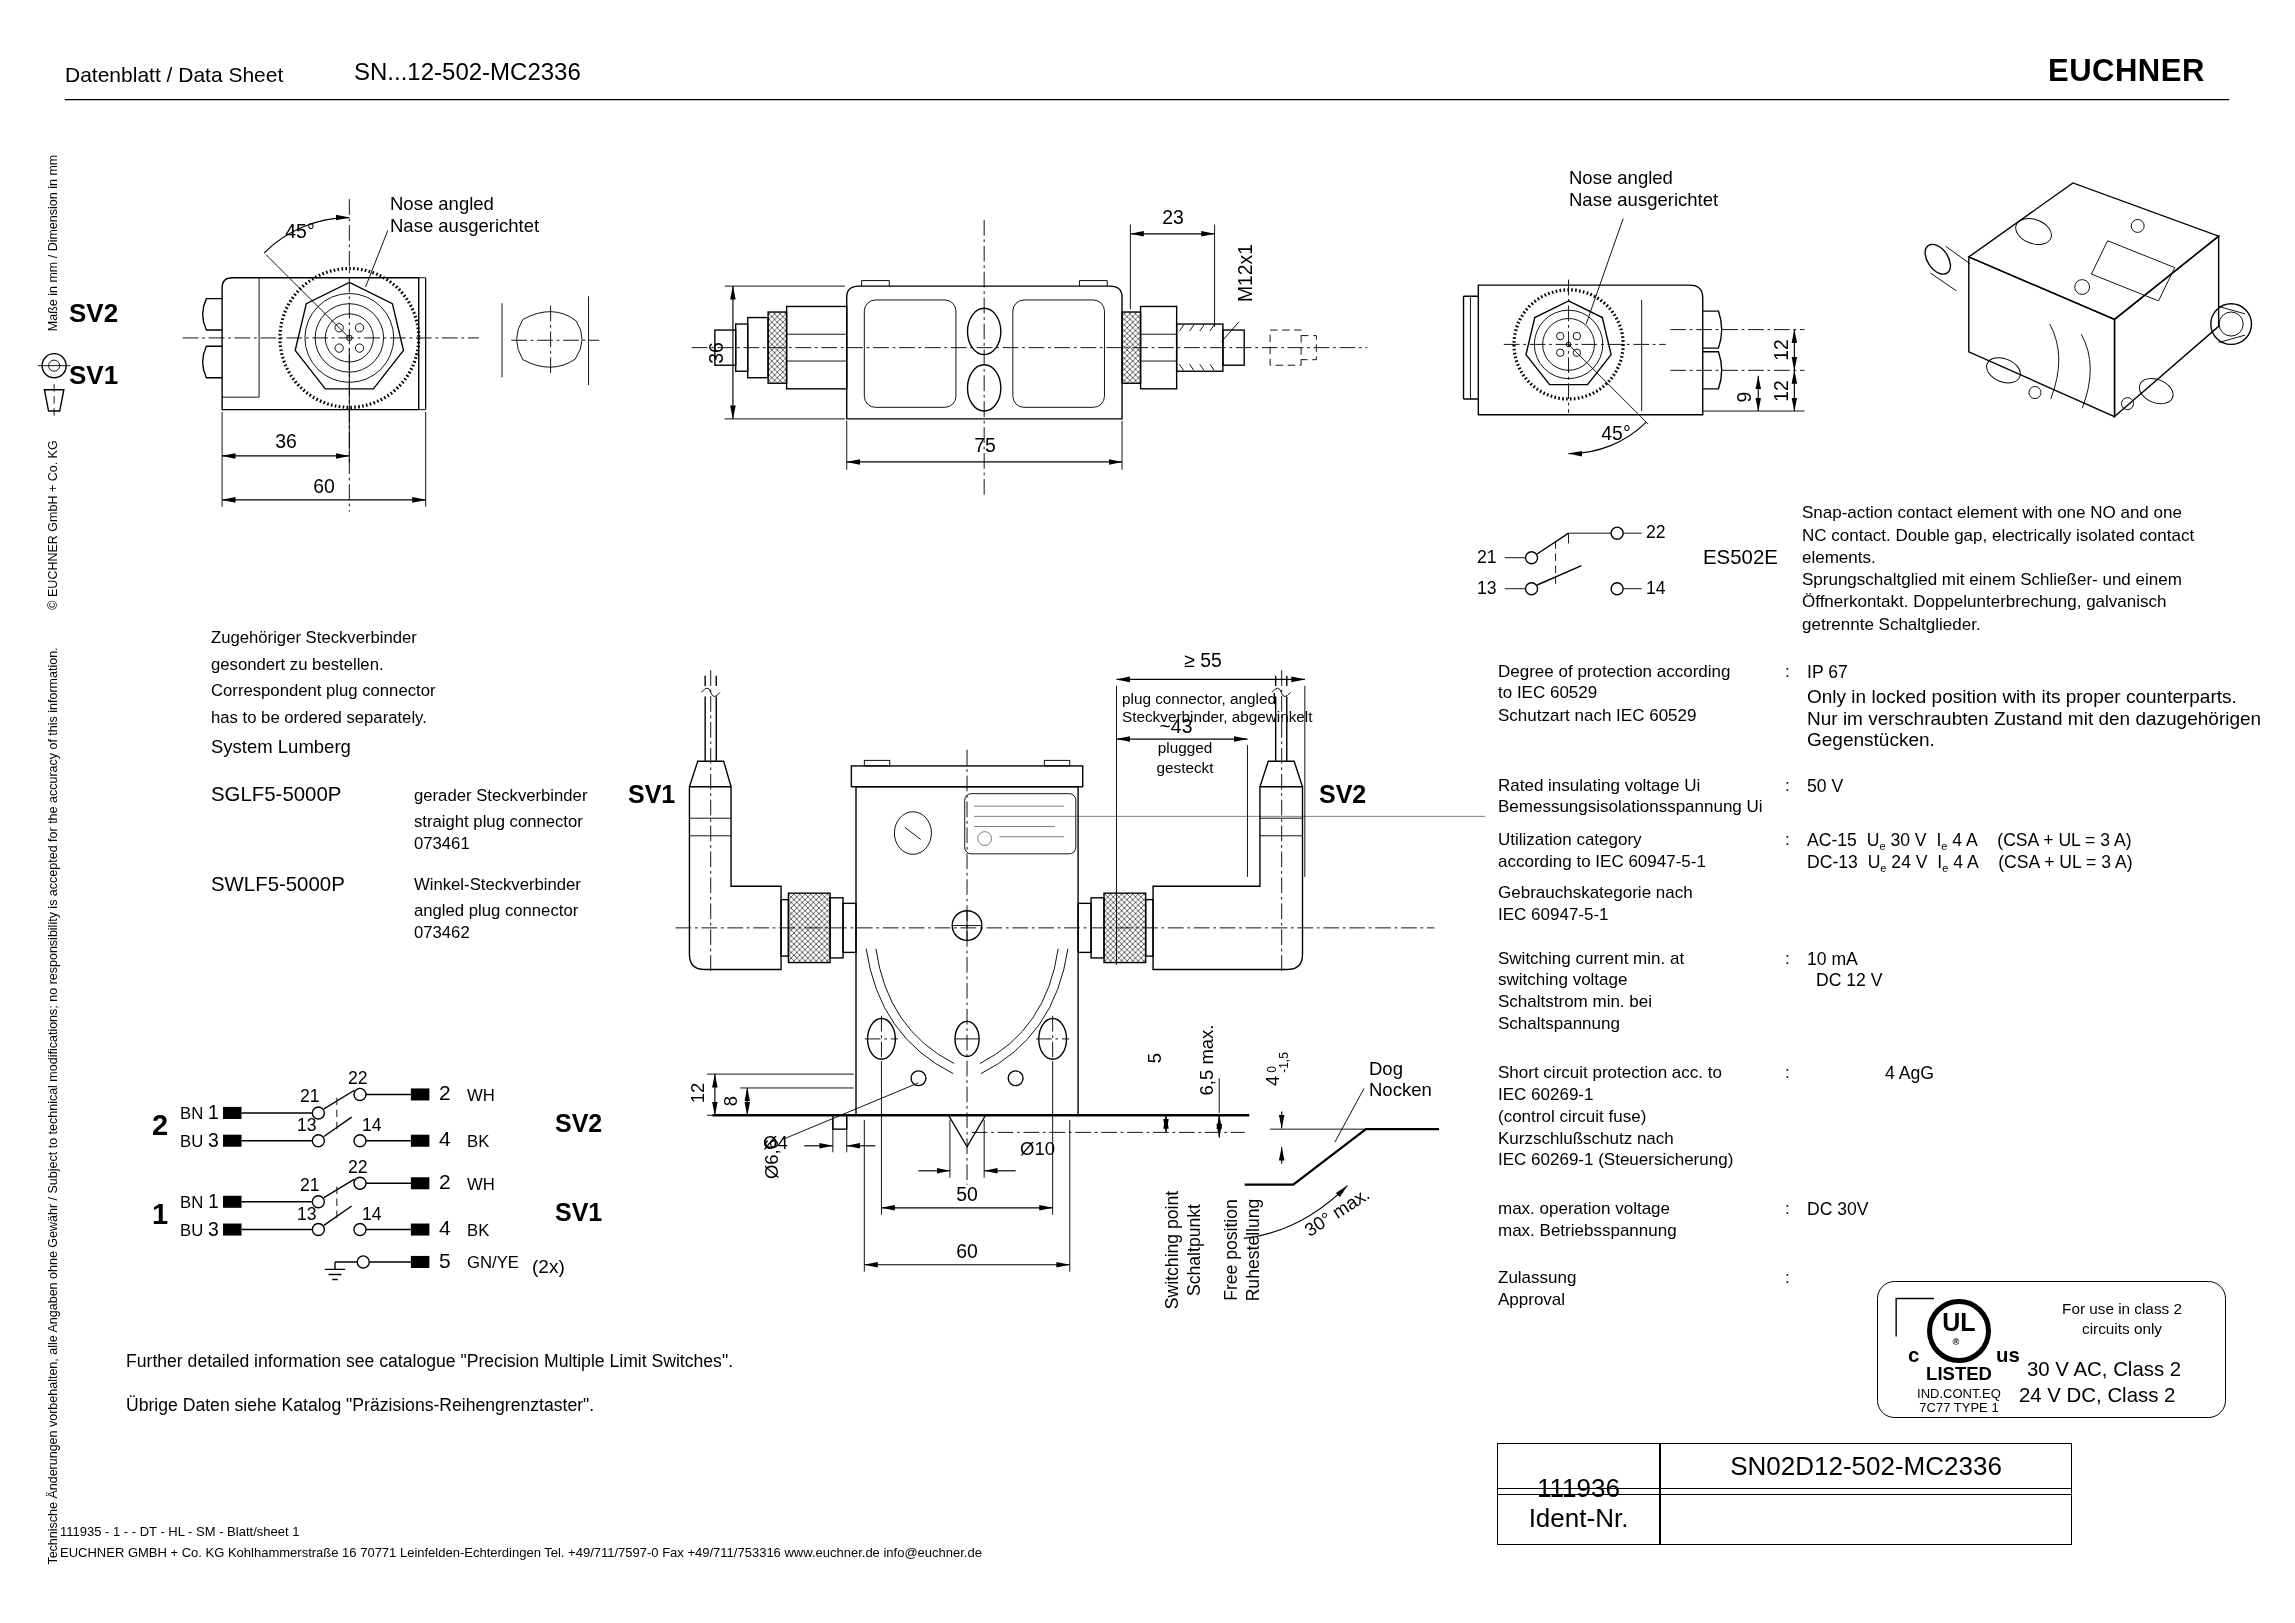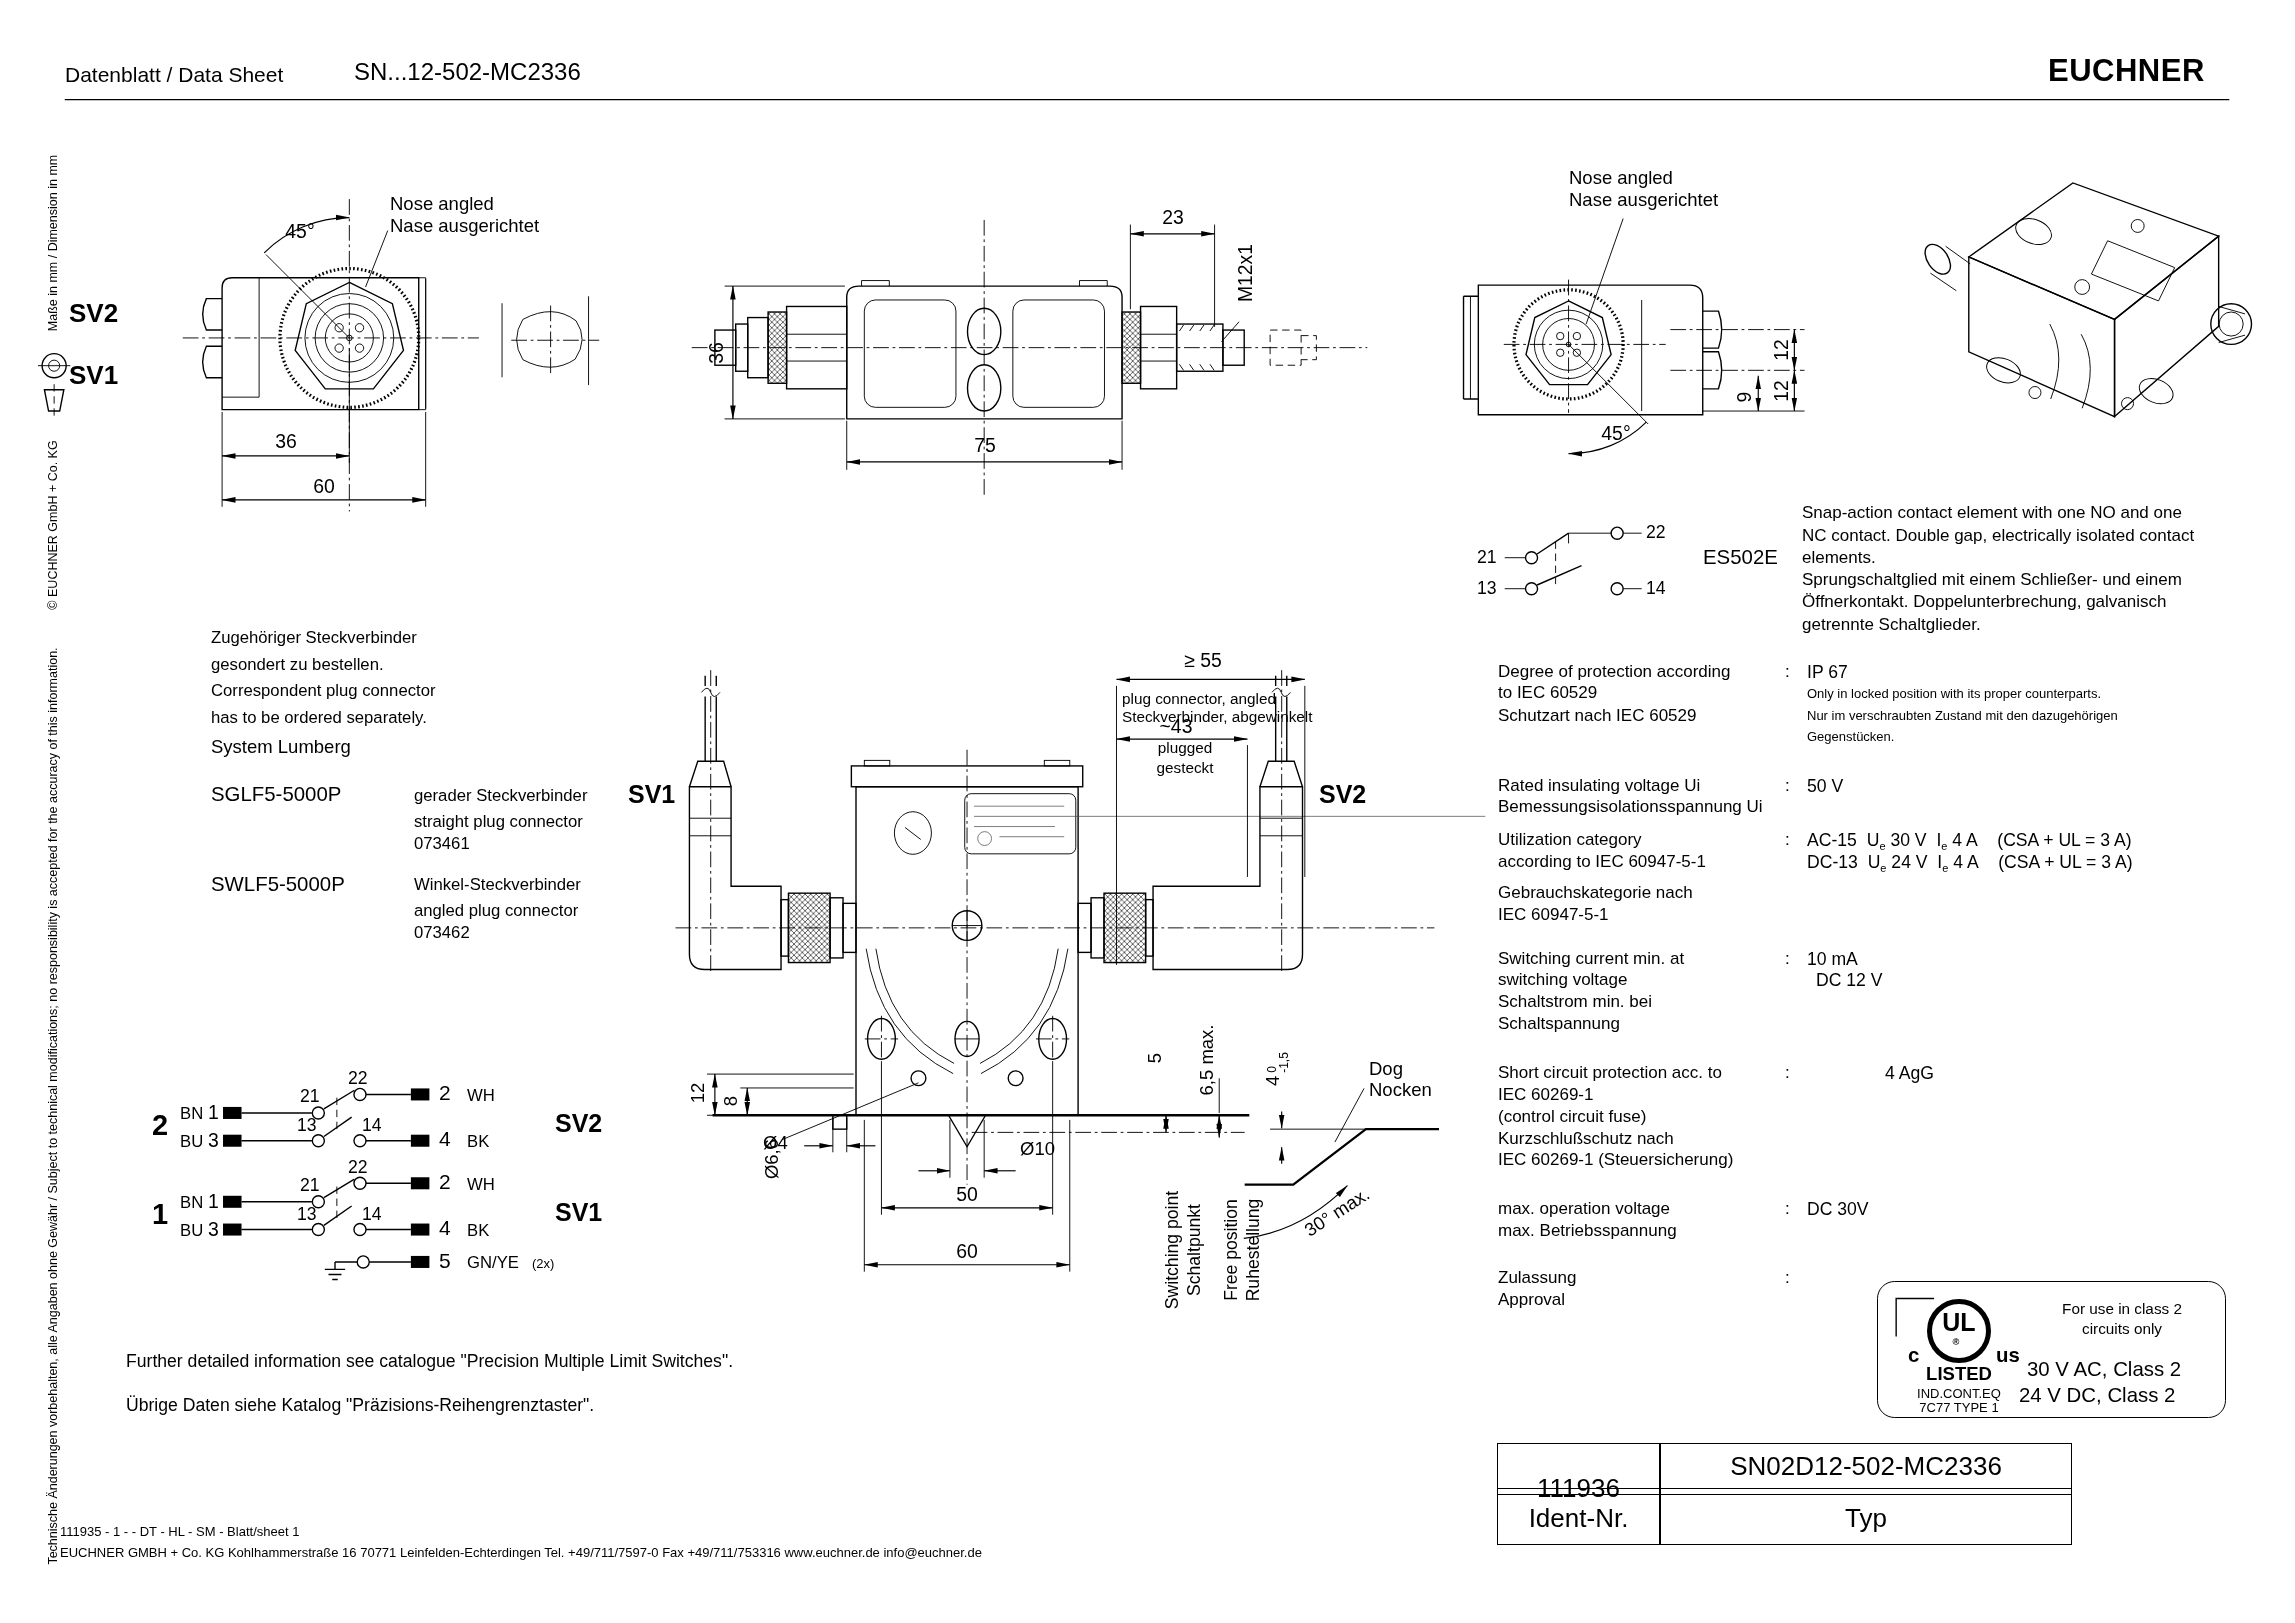--- a/index.html
+++ b/index.html
@@ -10,21 +10,21 @@
   .ko{stroke:#000;stroke-width:3;}
   .t{stroke-width:2;}
   .th{stroke-width:5;}
   .dd{stroke-dasharray:34 8 6 8;}
   .ds{stroke-dasharray:16 10;}
   .dim{stroke:#000;fill:none;stroke-width:2.5;}
   .lb{position:absolute;white-space:nowrap;color:#000;line-height:1.05;}
   .ctr{transform:translateX(-50%);}
   .rot{transform:translate(-50%,-50%) rotate(-90deg);}
   .b{font-weight:bold;}
-  .s27{font-size:12.5px;} .s28{font-size:13px;} .s31{font-size:13px;} .s33{font-size:15.3px;}
+  .s27{font-size:12.5px;} .s28{font-size:13px;} .s31{font-size:19px;} .s33{font-size:15.3px;}
   .s36{font-size:16.7px;} .s37{font-size:17px;} .s38{font-size:17.6px;} .s40{font-size:18.5px;}
   .s42{font-size:19.4px;} .s44{font-size:20.4px;} .s46{font-size:21px;} .s52{font-size:24px;}
   .s54{font-size:25px;} .s56{font-size:26px;} .s62{font-size:29px;} .s66{font-size:31px;letter-spacing:0.5px;}
   .sub{font-size:11px;vertical-align:-3.7px;}
   .tolcol{display:inline-flex;flex-direction:column;font-size:12px;line-height:1;vertical-align:2.8px;margin-left:2.8px;}
   #identtbl{position:absolute;left:1497px;top:1443px;width:575px;height:102px;border:1.9px solid #000;box-sizing:border-box;}
   #identtbl .vline{position:absolute;left:161px;top:0;bottom:0;width:1.9px;background:#000;}
   #identtbl .dbl{position:absolute;left:0;right:0;top:44px;height:6.5px;border-top:1.9px solid #000;border-bottom:1.9px solid #000;box-sizing:border-box;}
   #identtbl .cell{position:absolute;display:flex;align-items:center;justify-content:center;}
   #ulbox{position:absolute;left:1877px;top:1281px;width:349px;height:137px;border:1.9px solid #000;border-radius:17.6px;box-sizing:border-box;}
@@ -477,20 +477,19 @@
   <div class="lb s28 ctr" style="left:1959px;top:1401px;">7C77 TYPE 1</div>
   <div class="lb s44" style="left:2019px;top:1359px;margin-left:8px;">30 V AC, Class 2</div>
   <div class="lb s44" style="left:2019px;top:1385px;">24 V DC, Class 2</div>
 
   <div id="identtbl">
     <div class="vline"></div>
     <div class="dbl"></div>
     <div class="cell s56" style="left:0;top:0;width:161px;height:44px;margin-top:22px;">111936</div>
     <div class="cell s56" style="left:163px;top:0;right:0;height:44px;">SN02D12-502-MC2336</div>
     <div class="cell s56" style="left:0;top:51px;width:161px;height:46px;">Ident-Nr.</div>
-    <div class="cell s56" style="left:163px;top:51px;right:0;height:46px;">Typ</div>
   </div>
 
   <div class="lb s28" style="left:60px;top:1525px;">111935 - 1 -  - DT - HL - SM - Blatt/sheet  1</div>
   <div class="lb s28" style="left:60px;top:1546px;">EUCHNER GMBH + Co. KG   Kohlhammerstraße 16    70771 Leinfelden-Echterdingen       Tel. +49/711/7597-0   Fax +49/711/753316     www.euchner.de    info@euchner.de</div>
 
 </div>
 
 
 </body></html>

